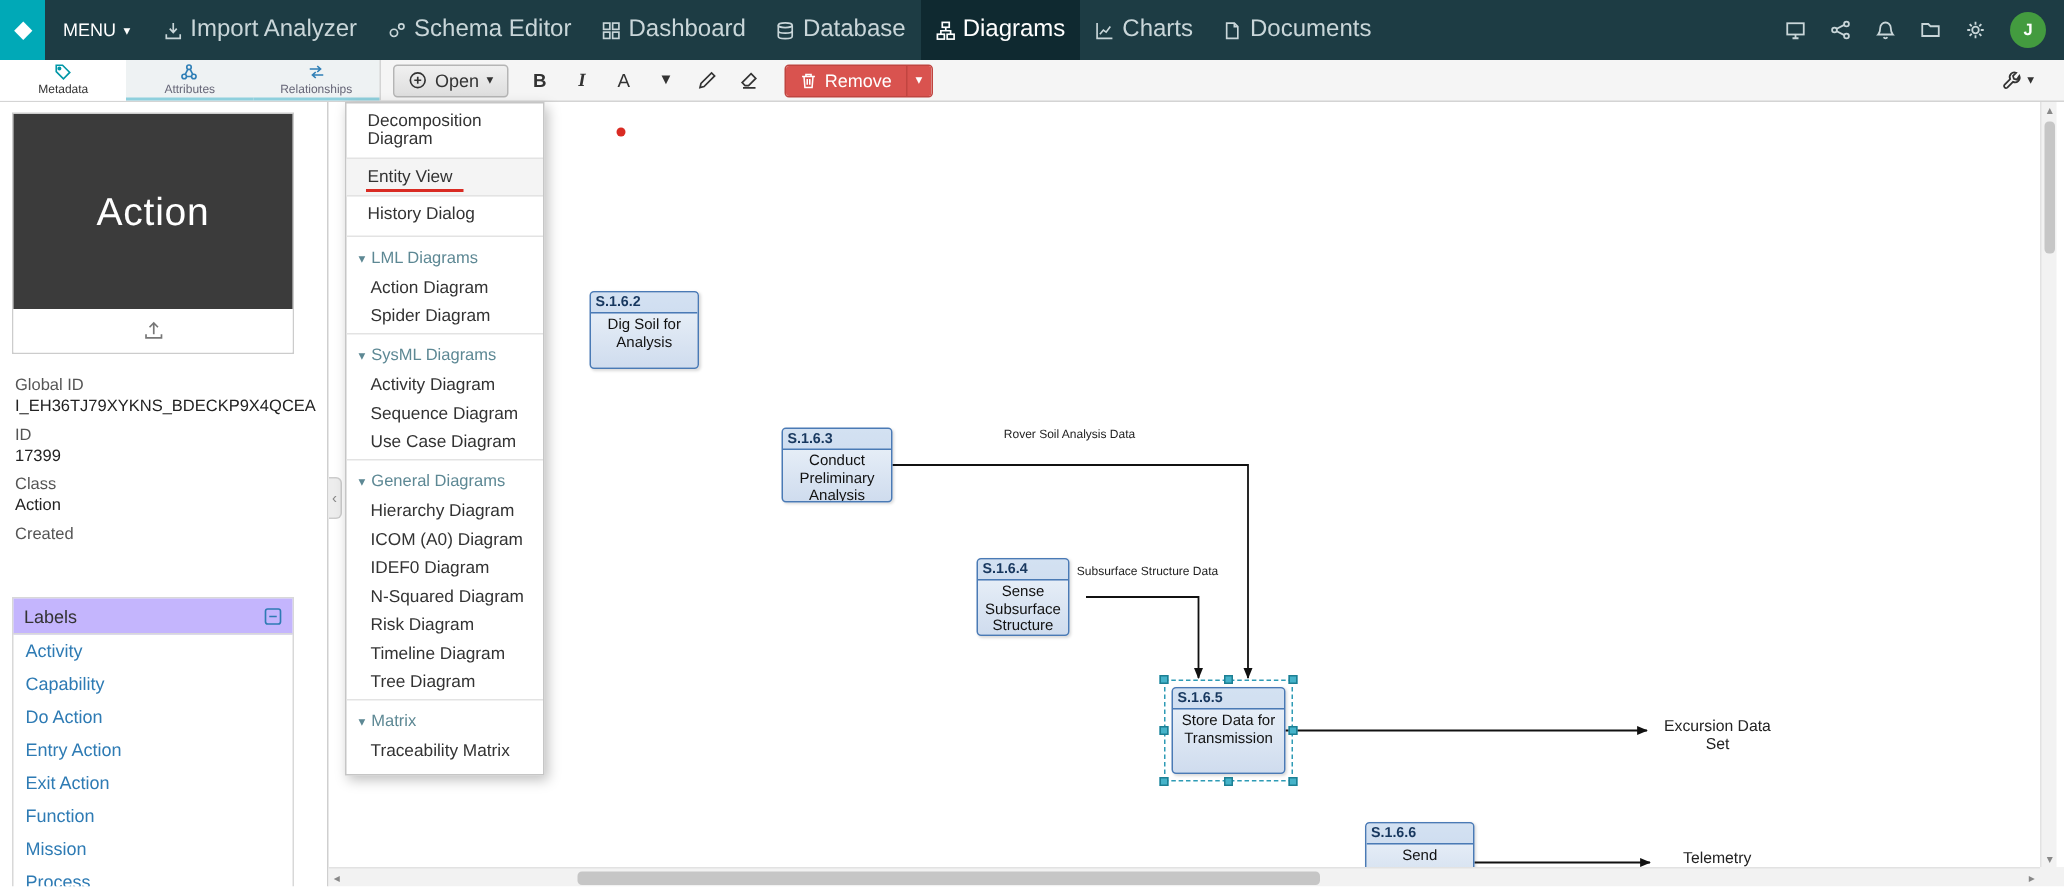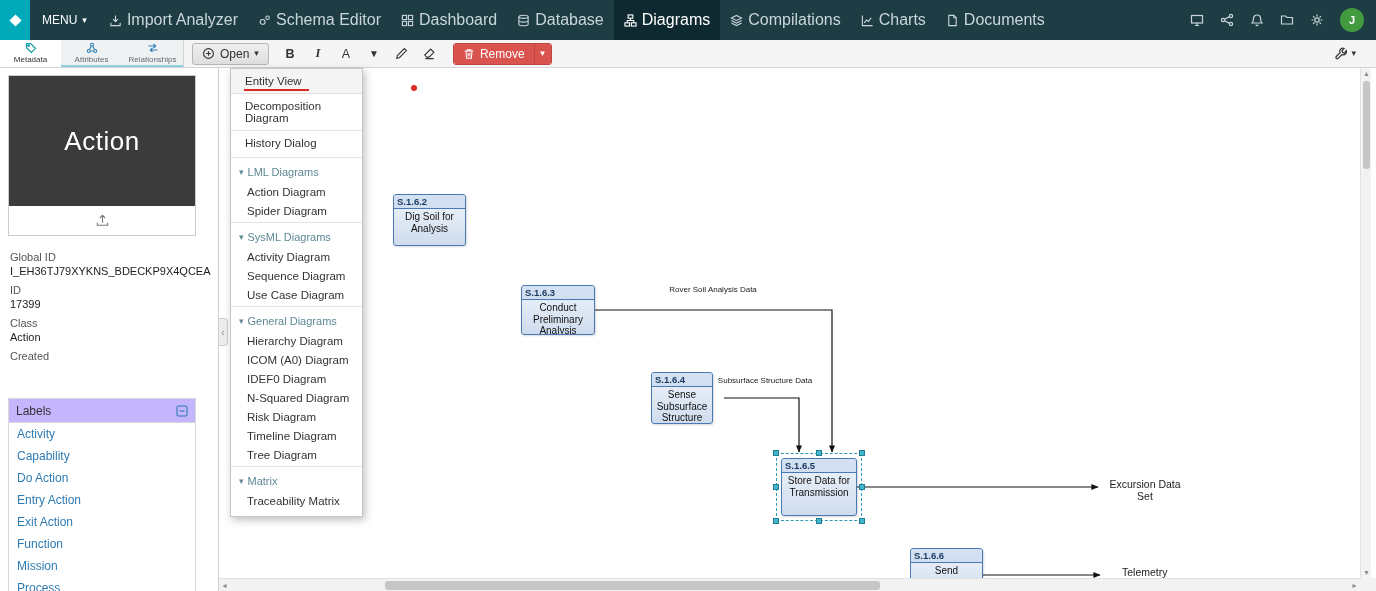--- a/index.html
+++ b/index.html
@@ -14,21 +14,21 @@
   .nav-items{display:flex;height:40px}
   .nav-item{display:flex;align-items:center;gap:5px;padding:0 10px;font-size:16px;height:40px;cursor:pointer;color:#c9d6d9;white-space:nowrap}
   .nav-item.active{background:#0f2930;color:#fff}
   .nav-right{margin-left:auto;display:flex;align-items:center;height:40px}
   .nav-icon-btn{width:30px;height:40px;display:flex;align-items:center;justify-content:center;color:#c9d6d9;cursor:pointer}
   .avatar{width:24px;height:24px;border-radius:50%;background:#439b3f;color:#fff;font-size:11px;font-weight:bold;display:flex;align-items:center;justify-content:center;margin:0 12px 0 8px;cursor:pointer}
   .caret{font-size:9px;line-height:1}
 
   
   .toolbar-band{position:absolute;left:0;top:40px;width:1376px;height:28px;background:#f5f5f5;border-bottom:1px solid #d4d4d4;display:flex;z-index:25}
-  .side-tabs{width:184px;flex-shrink:0;display:flex;border-right:1px solid #d4d4d4;background:#eef2f3}
+  .side-tabs{width:254px;flex-shrink:0;display:flex;border-right:1px solid #d4d4d4;background:#eef2f3}
   .ptab{flex:1;display:flex;flex-direction:column;align-items:center;justify-content:center;gap:1px;border-bottom:2px solid #8ed0dd;cursor:pointer;color:#667}
   .ptab .tlabel{font-size:8px}
   .ptab.active{background:#fff;border-bottom-color:#fff;color:#333}
   .tab-ico-teal{color:#0097a7}
   .tab-ico-blue{color:#2f7fb6}
   .main-toolbar{flex:1;display:flex;align-items:center;padding:0 8px;gap:2px}
   .btn-open{display:flex;align-items:center;gap:5px;height:22px;padding:0 9px;background:linear-gradient(#f0f0f0,#dedede);border:1px solid #b5b5b5;border-radius:3px;font-size:12px;color:#333;cursor:pointer;margin-right:6px}
   .tool-btn{width:26px;height:22px;display:flex;align-items:center;justify-content:center;font-size:12.5px;color:#333;border-radius:3px;cursor:pointer}
   .bold-b{font-weight:bold}
   .italic-i{font-family:"Liberation Serif",serif;font-style:italic;font-weight:bold}
@@ -129,27 +129,20 @@
       <svg width="13" height="13" viewBox="0 0 14 14" stroke="currentColor" fill="none" stroke-width="1.2">
           <rect x="4.5" y="1" width="5" height="3.5"></rect>
           <rect x="1" y="9.5" width="5" height="3.5"></rect>
           <rect x="8" y="9.5" width="5" height="3.5"></rect>
           <path d="M7 4.5v2.5M3.5 9.5V7h7v2.5"></path>
         </svg>
       <span>Diagrams</span>
     </div>
     <div class="nav-item">
       <svg width="13" height="13" viewBox="0 0 14 14" stroke="currentColor" fill="none" stroke-width="1.2">
-          <path d="M7 1.5L12.5 4.2 7 6.9 1.5 4.2z"></path>
-          <path d="M1.5 7l5.5 2.7L12.5 7M1.5 9.8l5.5 2.7 5.5-2.7"></path>
-        </svg>
-      <span>Compilations</span>
-    </div>
-    <div class="nav-item">
-      <svg width="13" height="13" viewBox="0 0 14 14" stroke="currentColor" fill="none" stroke-width="1.2">
           <path d="M1.5 1.5v11h11"></path>
           <path d="M3.5 9.5l2.5-3 2 1.5 3-4"></path>
         </svg>
       <span>Charts</span>
     </div>
     <div class="nav-item">
       <svg width="13" height="13" viewBox="0 0 14 14" stroke="currentColor" fill="none" stroke-width="1.2">
           <path d="M3 1.5h5.5l2.5 2.5v8.5H3z"></path>
           <path d="M8.5 1.5V4H11"></path>
         </svg>
@@ -374,25 +367,25 @@
     <span class="hd" style="left:50%;margin-left:-3px;bottom:-4px"></span>
     <span class="hd" style="right:-4px;bottom:-4px"></span>
   </div>
   <div class="lml-box" style="left:691px;top:480px;width:73px;height:46px">
     <div class="lml-num">S.1.6.6</div>
     <div class="lml-body">Send Telemetry</div>
   </div>
 </div>
 
 <div class="open-menu">
+  <div class="mi bordered"><span>Decomposition Diagram</span></div>
   <div class="mi hl bordered">
     <span>Entity View</span>
     <span class="red-underline"></span>
   </div>
-  <div class="mi bordered"><span>Decomposition Diagram</span></div>
   <div class="mi"><span>History Dialog</span></div>
 
   <div class="mh">
     <span class="caret">▾</span>
     <span>LML Diagrams</span>
   </div>
   <div class="msub"><span>Action Diagram</span></div>
   <div class="msub"><span>Spider Diagram</span></div>
 
   <div class="mh">

